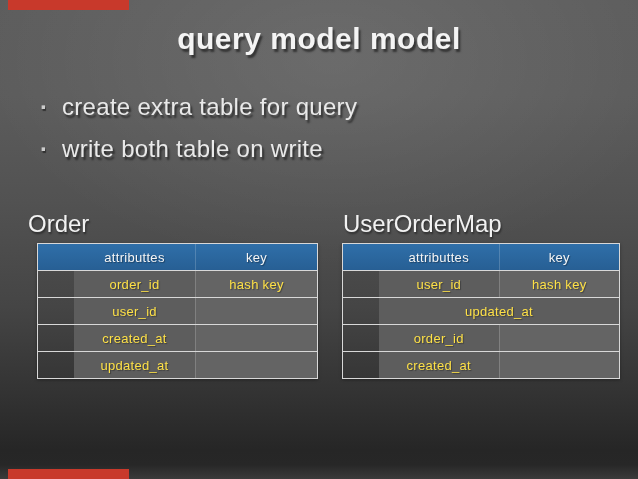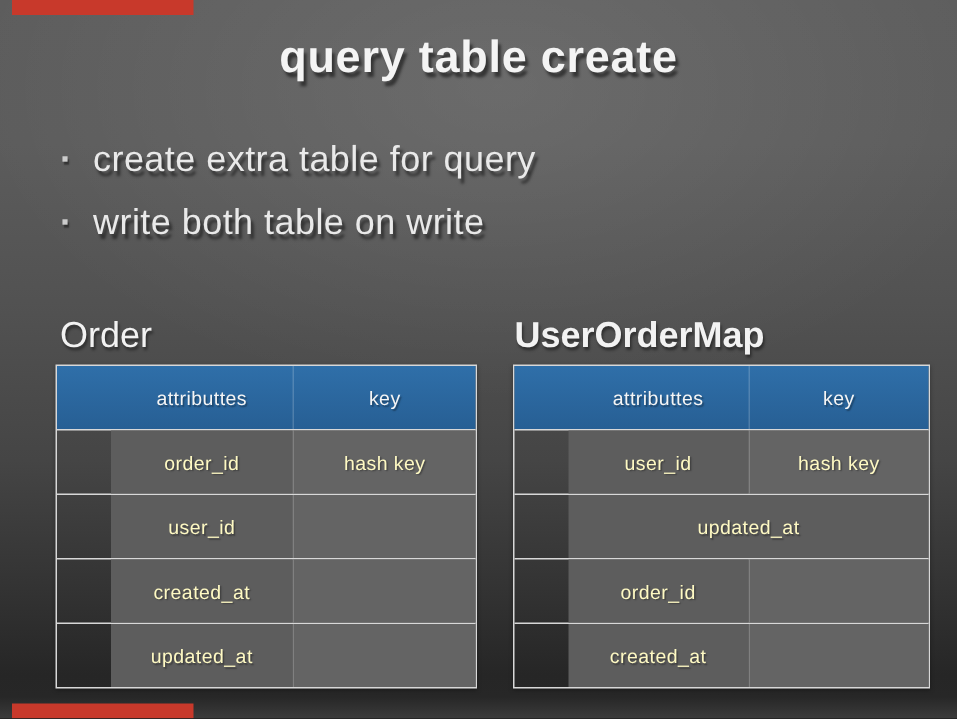--- a/index.html
+++ b/index.html
@@ -35,55 +35,55 @@
   .bullet-text {
     font-size: 24px; font-weight: normal; color: #e9e9e9; letter-spacing: 0.3px;
     text-shadow: 2px 3px 2px rgba(0,0,0,0.5);
   }
 
   .tbl-label {
     position: absolute; top: 210px; height: 28px; line-height: 28px;
     font-size: 24px; font-weight: normal; color: #f2f2f2;
     text-shadow: 1px 2px 2px rgba(0,0,0,0.45);
   }
-  .tbl-label.order { left: 40px; }
-  .tbl-label.uomap { left: 343px; font-weight: bold; }
+  .tbl-label.order { left: 28px; }
+  .tbl-label.uomap { left: 343px; }
 
   .table {
     position: absolute; top: 243px;
     box-sizing: border-box;
     border: 1px solid #d8d8d8;
     box-shadow: 0 1px 3px rgba(0,0,0,0.35);
   }
   .table.left  { left: 37px;  width: 281px; }
   .table.right { left: 342px; width: 278px; }
 
-  .row { display: flex; height: 42px; padding-left: 36px; }
+  .row { display: flex; height: 26px; padding-left: 36px; }
   .row + .row { border-top: 1px solid #d8d8d8; }
   .row.header { background: linear-gradient(180deg, #2f6fa9 0%, #275f94 100%); }
 
   .cell {
     flex: 1 1 50%;
     display: flex; align-items: center; justify-content: center;
-    font-size: 13px; color: #fef9c3; letter-spacing: 0.3px;
+    font-size: 13px; color: #fde047; letter-spacing: 0.3px;
     text-shadow: 1px 1px 1px rgba(0,0,0,0.35);
     overflow: hidden; white-space: nowrap;
   }
   .row.header .cell { background: transparent; color: #f5f5f5; }
   .cell.attr { background: #5d5d5d; }
   .cell.keyc { background: #646464; border-left: 1px solid rgba(255,255,255,0.18); }
 </style>
 </head>
 <body>
 
 <div class="slide">
 
   <div class="accent top"></div>
 
-  <h1 class="title">query table create</h1>
+  <h1 class="title">query model model</h1>
 
   <ul class="bullets">
     <li class="bullet">
       <span class="dot">·</span>
       <span class="bullet-text">create extra table for query</span>
     </li>
     <li class="bullet">
       <span class="dot">·</span>
       <span class="bullet-text">write both table on write</span>
     </li>

